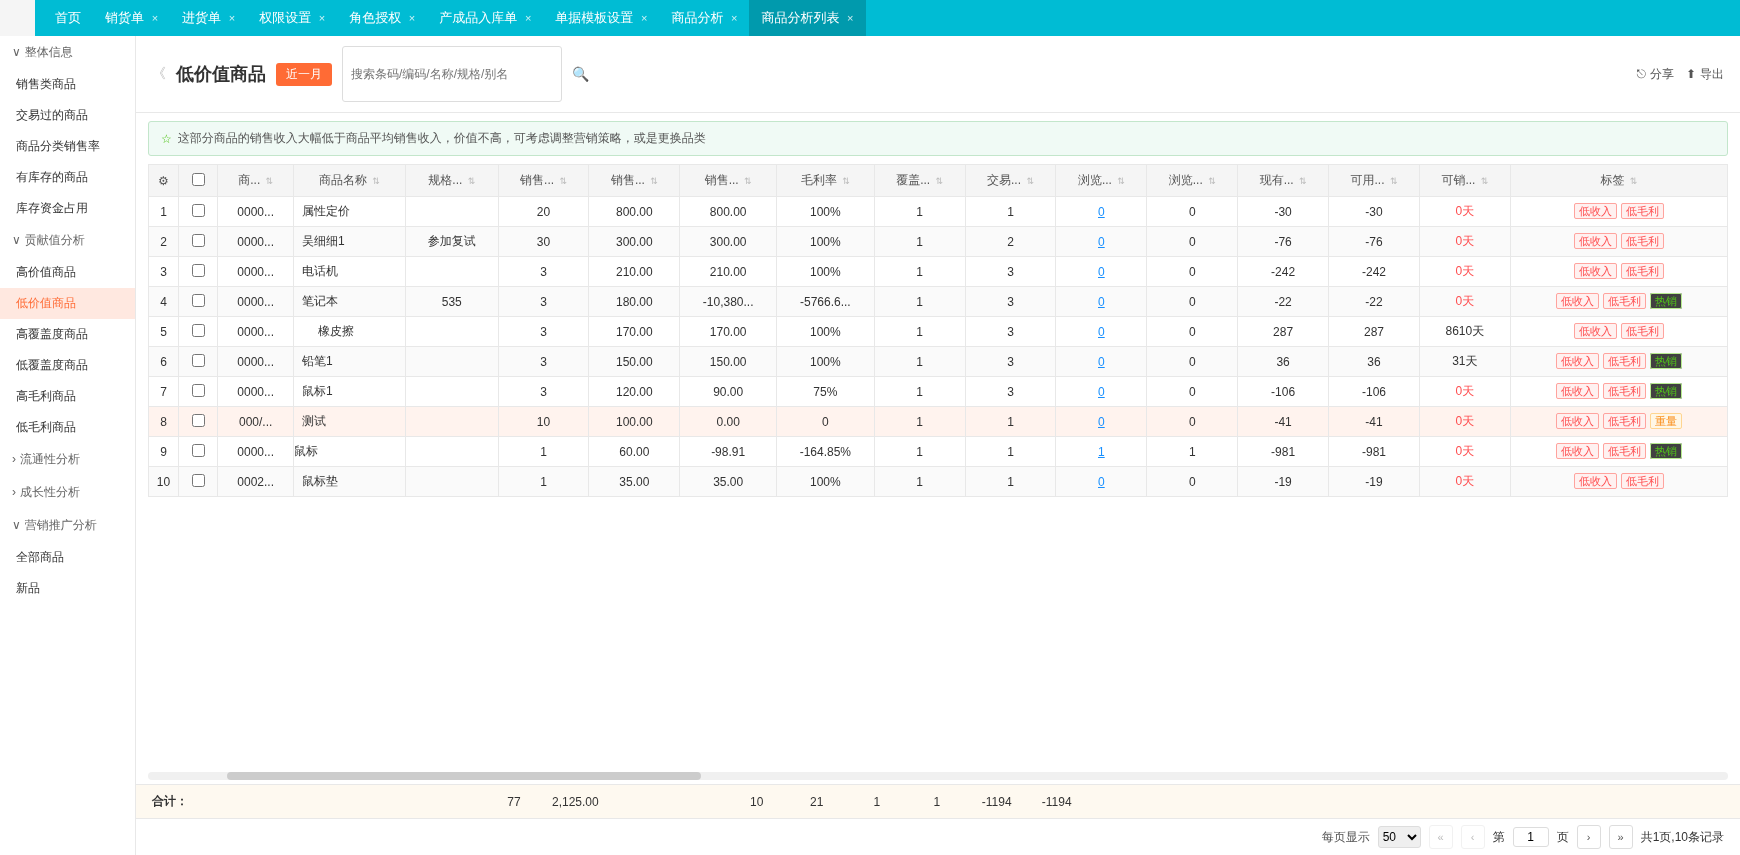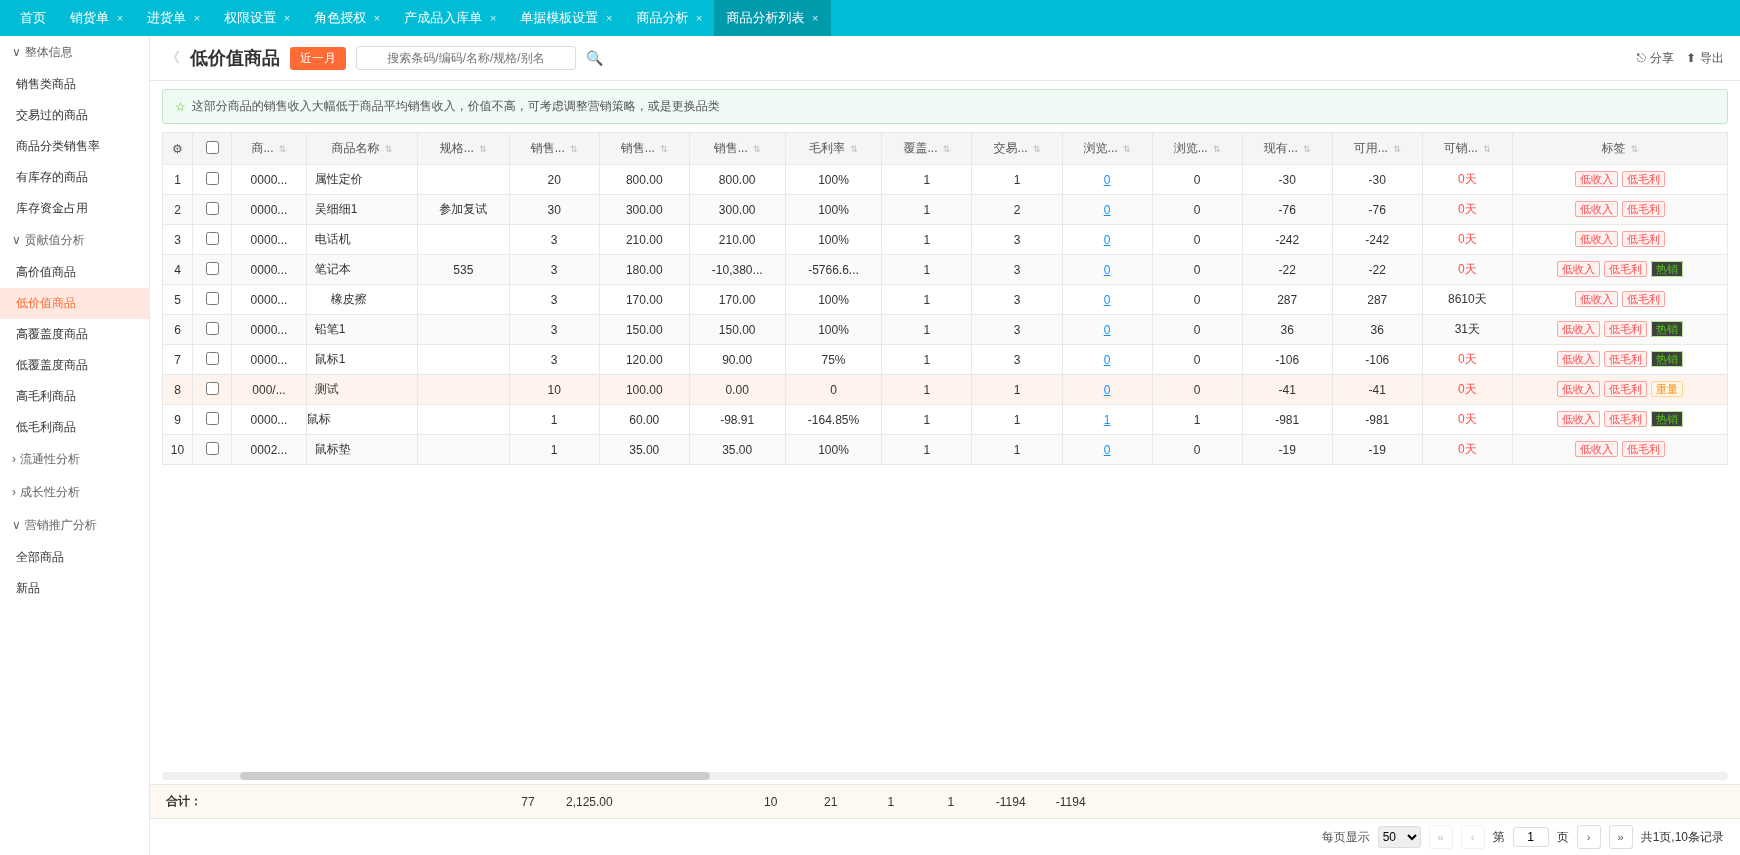--- a/index.html
+++ b/index.html
@@ -7,41 +7,42 @@
 
     
     .top-nav {
       background: #00bcd4;
       display: flex;
       align-items: center;
       height: 36px;
       padding: 0 8px;
       color: #fff;
       flex-shrink: 0;
+      margin-left: 35px;
     }
     .top-nav .nav-item {
       padding: 0 12px;
       height: 36px;
       line-height: 36px;
       cursor: pointer;
       font-size: 13px;
       white-space: nowrap;
     }
     .top-nav .nav-item.active { background: #009aad; }
     .top-nav .nav-item .close-icon { margin-left: 4px; opacity: 0.8; font-size: 11px; }
 
     
     .main-layout {
       display: flex;
       height: calc(855px - 36px);
     }
 
     
     .sidebar {
-      width: 150px;
+      width: 136px;
       background: #fff;
       border-right: 1px solid #e8e8e8;
       overflow-y: auto;
       flex-shrink: 0;
     }
     .sidebar-group-title {
       padding: 8px 12px;
       color: #666;
       font-size: 12px;
       cursor: pointer;
@@ -83,25 +84,24 @@
       color: #fff;
       border: none;
       border-radius: 3px;
       padding: 3px 10px;
       font-size: 12px;
       cursor: pointer;
     }
     .search-box {
       border: 1px solid #ddd;
       border-radius: 3px;
-      padding: 4px 8px;
+      padding: 20px 8px;
       width: 220px;
       font-size: 12px;
       color: #999;
-      text-align: center;
     }
     .search-icon-btn {
       color: #ff6b35;
       cursor: pointer;
       font-size: 14px;
     }
     .header-actions {
       margin-left: auto;
       display: flex;
       gap: 12px;

